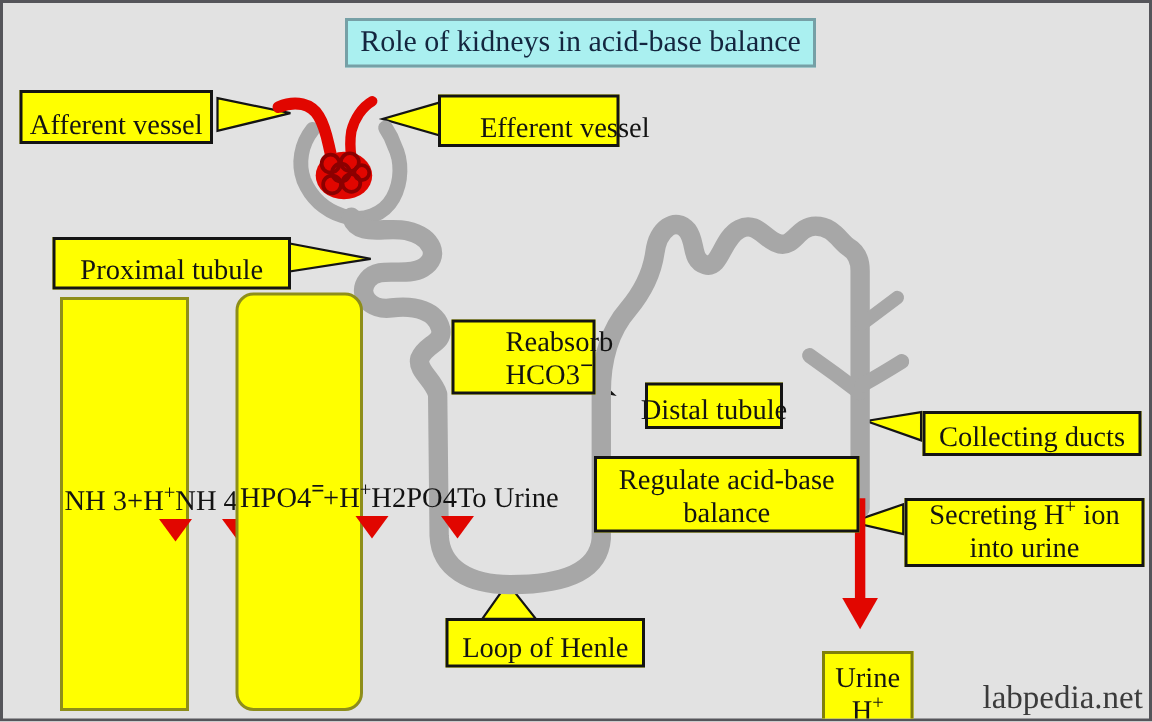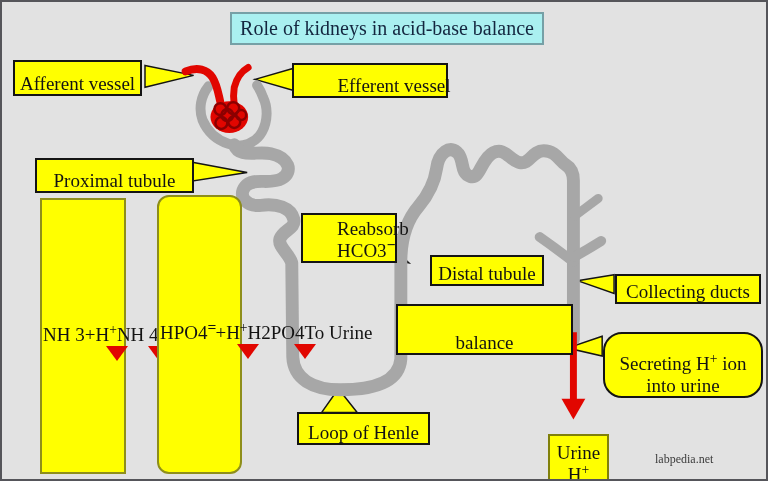--- a/index.html
+++ b/index.html
@@ -36,21 +36,21 @@
     content:""; position:absolute; top:100%; left:50%; margin-left:-11px;
     width:0; height:0;
     border-left:11px solid transparent; border-right:11px solid transparent;
     border-top:15px solid #e10600;
   }
   .sp { vertical-align:super; font-size:0.72em; line-height:0; }
   .sp-bold { vertical-align:super; font-size:0.82em; line-height:0; font-weight:bold; letter-spacing:-1px; }
   .left-align { align-items:flex-start; text-align:left; padding-left:7px; }
   .watermark {
     position:absolute; z-index:2; left:653px; top:450px;
-    font-size:12px; color:#3b3b3b; white-space:nowrap;
+    font-size:22px; color:#3b3b3b; white-space:nowrap;
   }
   .ln { display:block; }
 </style>
 </head>
 <body>
 
 <div class="stage">
 
   <svg class="art" viewBox="0 0 768 481" aria-hidden="true">
 
@@ -116,46 +116,47 @@
   </svg>
 
   <div class="title-box">
     <span>Role of kidneys in acid-base balance</span>
   </div>
 
   <div class="lbl" style="left:11px; top:58px; width:129px; height:36px;">
     <span>Afferent vessel</span>
   </div>
 
-  <div class="lbl" style="left:290px; top:61px; width:156px; height:35px;padding-left:48px;">
+  <div class="lbl" style="left:290px; top:61px; width:121px; height:35px;padding-left:48px;">
     <span>Efferent vessel</span>
   </div>
 
   <div class="lbl" style="left:33px; top:156px; width:159px; height:35px;">
     <span>Proximal tubule</span>
   </div>
 
   <div class="lbl left-align" style="left:299px; top:211px; width:96px; height:50px;padding-left:34px;">
     <span class="ln">Reabsorb</span>
     <span class="ln"><span>HCO3</span><span class="sp-bold">−</span></span>
   </div>
 
-  <div class="lbl" style="left:428px; top:253px; width:114px; height:31px;">
+  <div class="lbl" style="left:428px; top:253px; width:92px; height:31px;">
     <span>Distal tubule</span>
   </div>
 
   <div class="lbl" style="left:394px; top:302px; width:177px; height:51px;">
+    <span class="ln">Regulate acid-base</span>
     <span class="ln">balance</span>
   </div>
 
   <div class="lbl" style="left:613px; top:272px; width:146px; height:30px;">
     <span>Collecting ducts</span>
   </div>
 
-  <div class="lbl" style="left:601px; top:330px; width:160px; height:66px;border-radius:19px;">
+  <div class="lbl" style="left:601px; top:330px; width:160px; height:46px;">
     <span class="ln"><span>Secreting H</span><span class="sp">+</span><span> ion</span></span>
     <span class="ln">into urine</span>
   </div>
 
   <div class="lbl" style="left:295px; top:410px; width:133px; height:33px;">
     <span>Loop of Henle</span>
   </div>
 
   <div class="lbl" style="left:546px; top:432px; width:61px; height:53px; border-color:#80800a;">
     <span class="ln">Urine</span>

